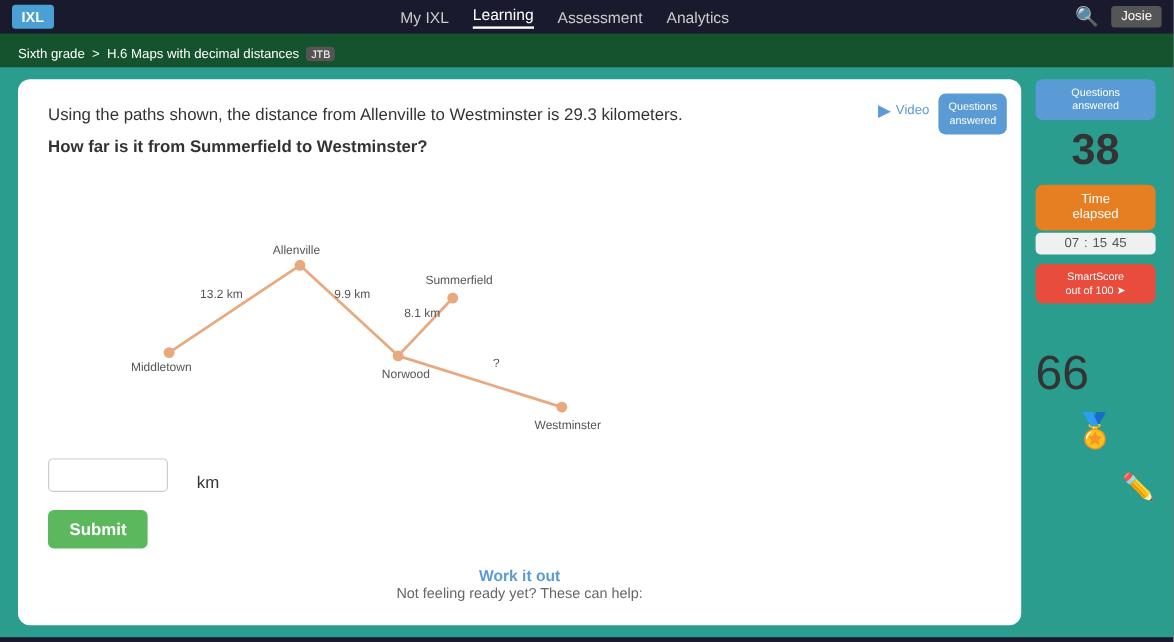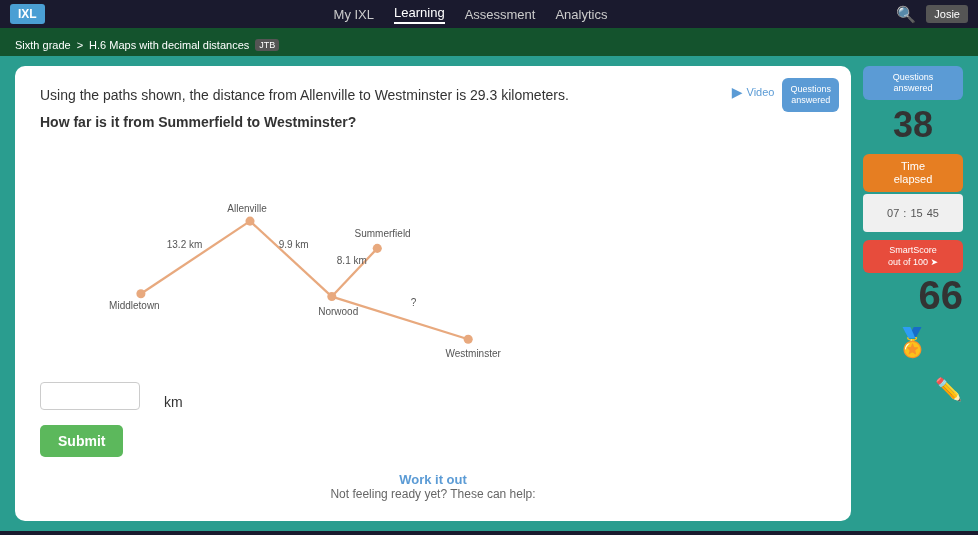--- a/index.html
+++ b/index.html
@@ -220,42 +220,43 @@
 
     .timer-display {
       display: flex;
       justify-content: center;
       gap: 4px;
       font-size: 11px;
       color: #555;
       margin-top: 2px;
       background: #f0f0f0;
       border-radius: 4px;
-      padding: 13px 4px;
+      padding: 3px 4px;
     }
 
     .smart-score-box {
       background: #e74c3c;
       border-radius: 6px;
       padding: 5px 8px;
       text-align: center;
       color: white;
       font-size: 9px;
       cursor: pointer;
     }
     .smart-score-box .ss-label {
       font-size: 9px;
       line-height: 1.3;
     }
 
     .big-score {
       font-size: 40px;
-      font-weight: bold;
+      font-weight: normal;
       color: #333;
-      text-align: right;
+      text-align: left;
+      margin-top: 36px;
     }
 
     .ribbon-icon {
       text-align: center;
       font-size: 28px;
     }
 
     .pencil-icon {
       text-align: right;
       font-size: 22px;

